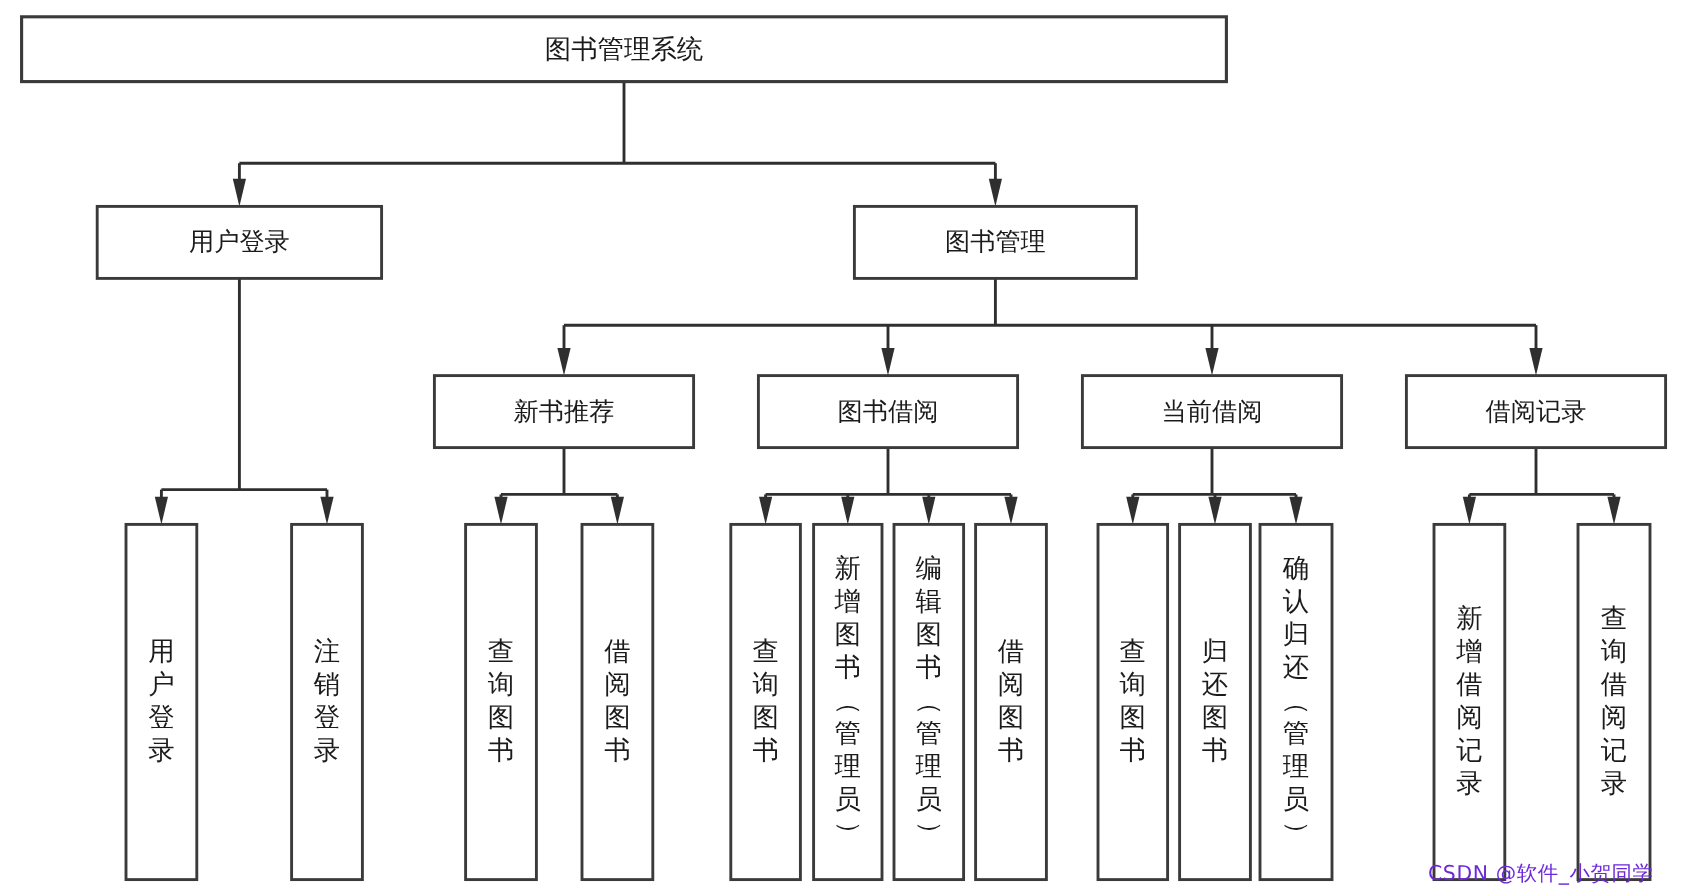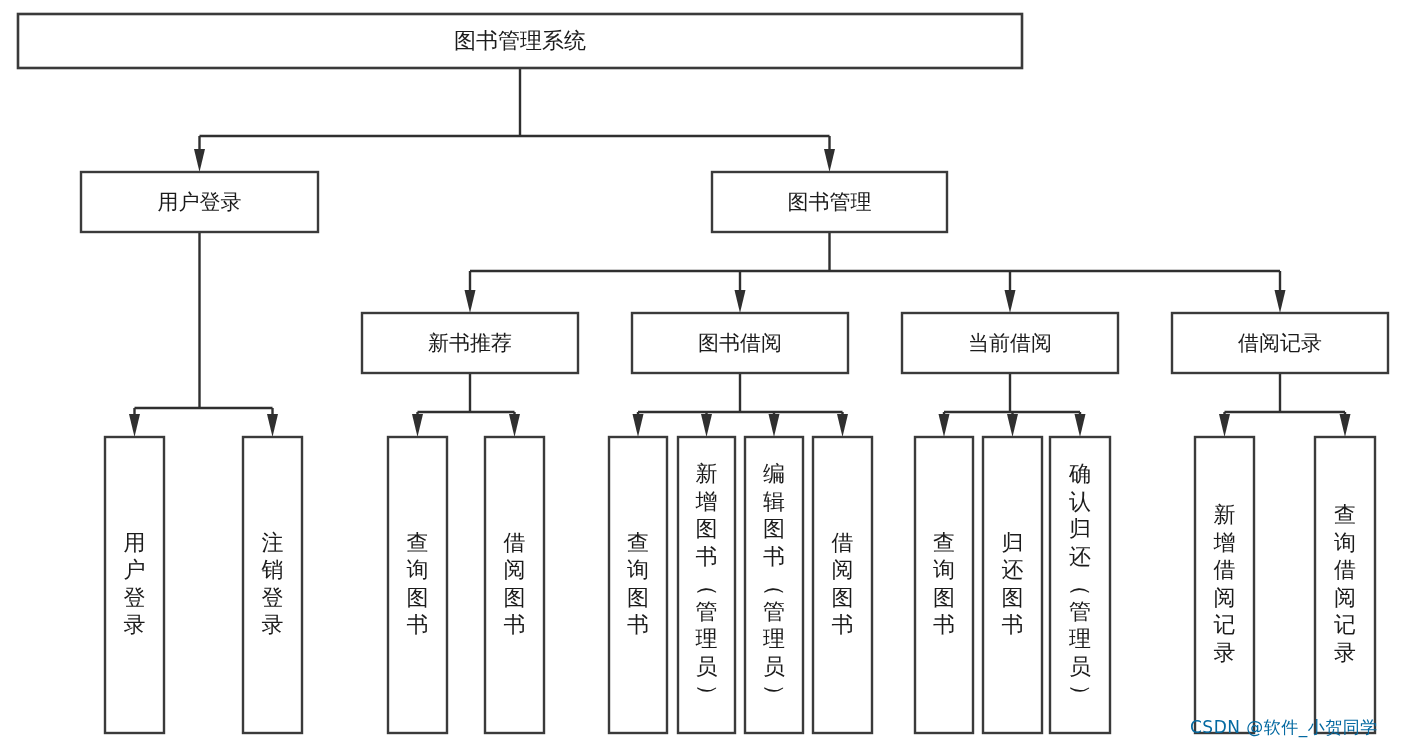--- a/index.html
+++ b/index.html
@@ -65,21 +65,21 @@
     font-family: "DejaVu Sans", "Liberation Sans", sans-serif;
     font-size: 22px;
     fill: #1b1b1b;
     text-anchor: middle;
     dominant-baseline: middle;
   }
   .watermark-text {
     position: absolute;
     font-family: "DejaVu Sans", "Liberation Sans", sans-serif;
     font-size: 17px;
-    color: #0369a1;
+    color: #6d28d9;
     white-space: nowrap;
     letter-spacing: 0.5px;
     pointer-events: none;
   }
 </style>
 </head>
 <body>
 
 <div id="diagram-root">
   <svg class="diagram-canvas" viewBox="0 0 1405 747">

